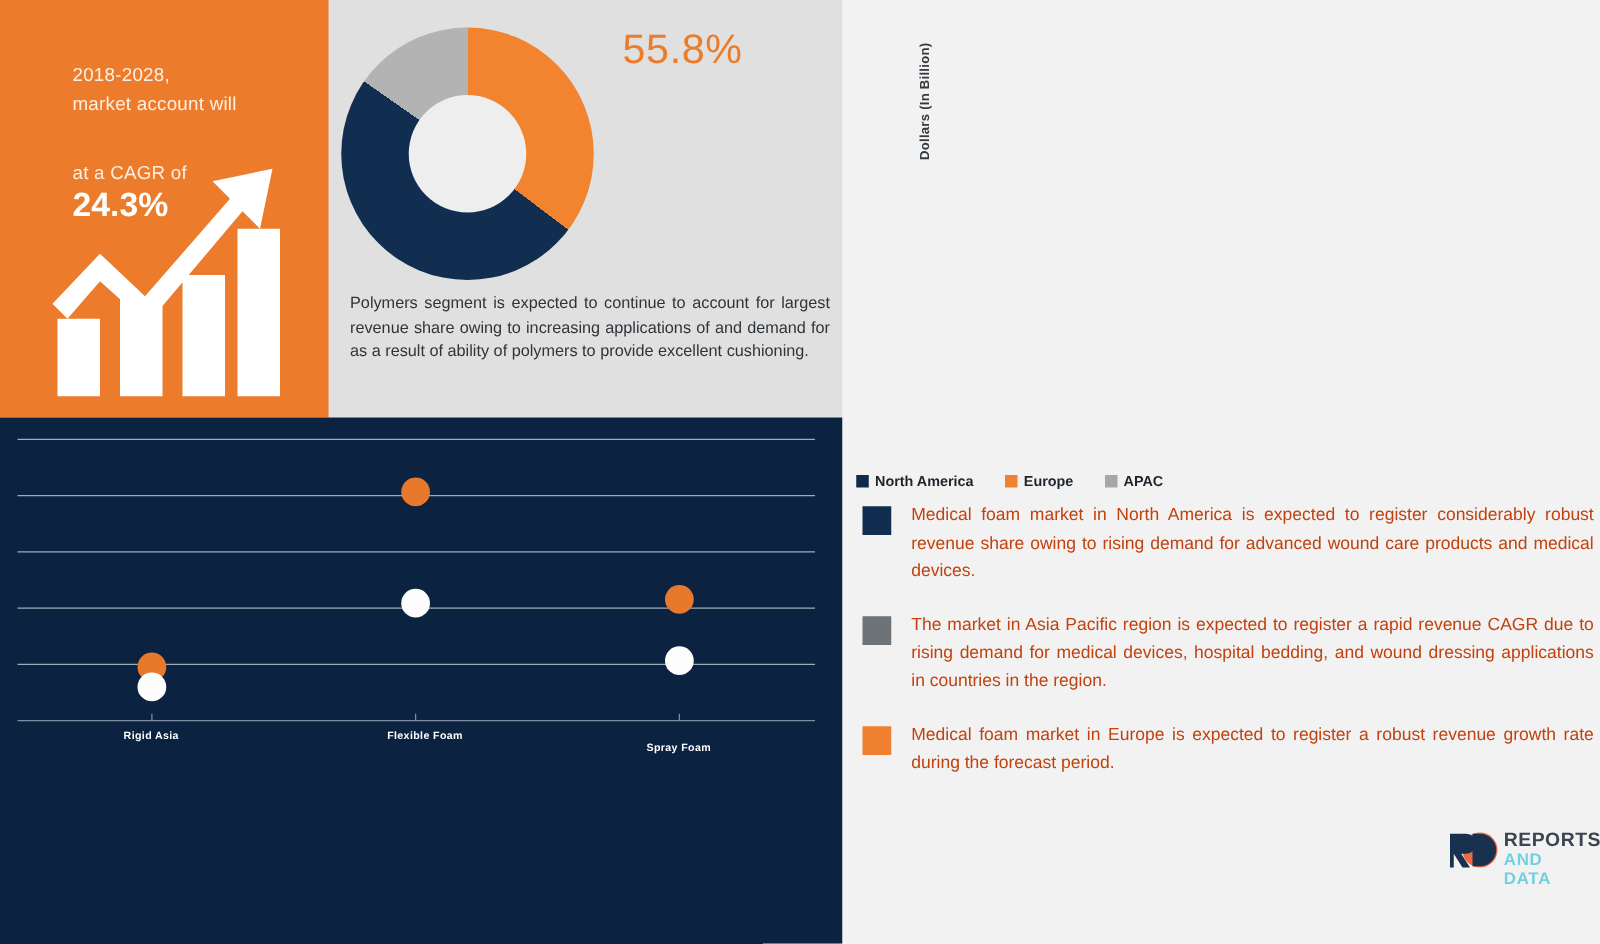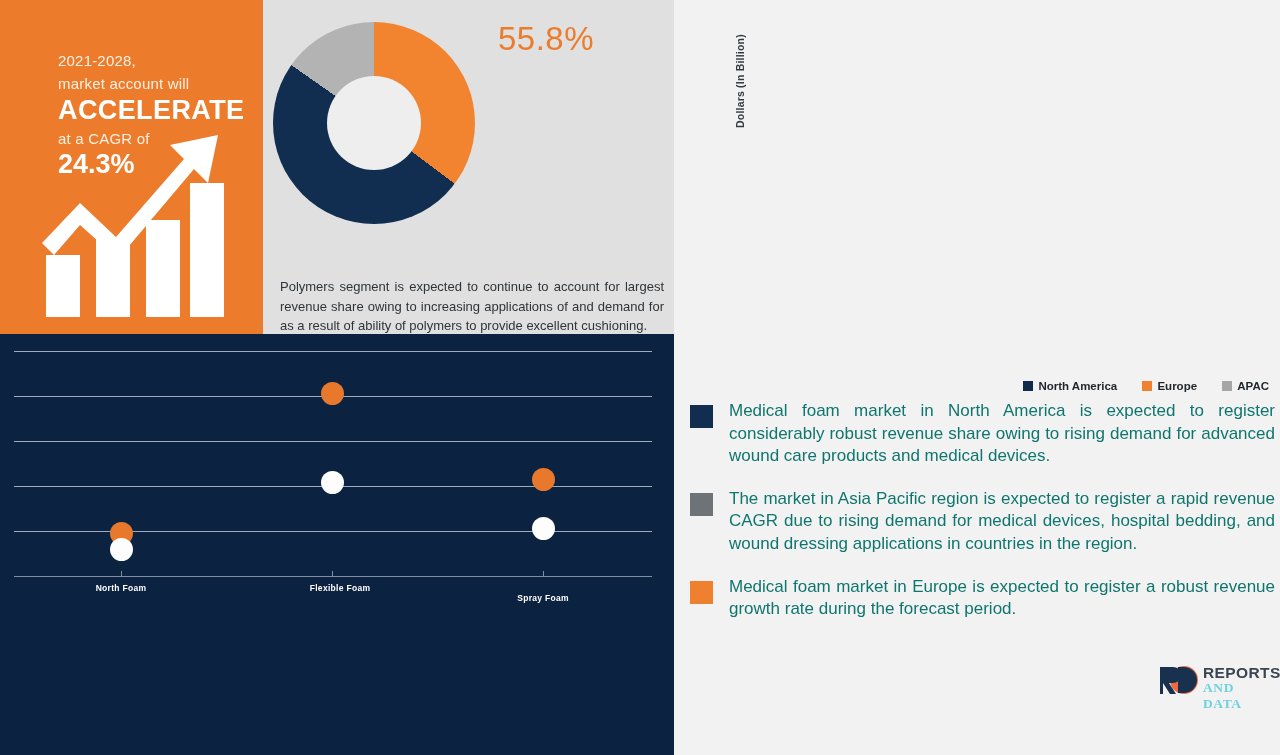--- a/index.html
+++ b/index.html
@@ -37,21 +37,21 @@
        #f2832f 0deg 127deg,
        #112e51 127deg 305deg,
        #b3b3b3 305deg 360deg);
   }
   .donut-hole {
     position: absolute; left: 54px; top: 54px; width: 94px; height: 94px;
     border-radius: 50%; background: #eeeeee;
   }
   .pct-big { position: absolute; left: 235px; top: 20px; font-size: 33px; color: #ec7c2b; font-weight: normal; letter-spacing:.5px;}
   .pct-desc { position: absolute; left: 236px; top: 64px; width: 170px; font-size: 14.5px; line-height: 20.2px; color: #3b4248; }
-  .donut-note { position: absolute; left: 17px; top: 232px; width: 384px; font-size: 13px; line-height: 19.5px; color: #2f3439; text-align: justify; margin-top: 45px; }
+  .donut-note { position: absolute; left: 17px; top: 232px; width: 384px; font-size: 13px; line-height: 19.5px; color: #2f3439; text-align: justify; }
 
   
   .dark-panel {
     position: absolute; left: 0; top: 334px; width: 674px; height: 421px;
     background: #0b2240;
   }
   .dotchart { position: absolute; left: 0; top: 6px; width: 674px; height: 245px; }
   .gridline { position: absolute; left: 14px; width: 638px; height: 1px; background: #b8c4d4; opacity:.85; }
   .axisline { position: absolute; left: 14px; width: 638px; height: 1px; background: #7e8ea3; }
   .tick { position: absolute; width: 1px; height: 5px; background: #7e8ea3; }
@@ -71,48 +71,47 @@
   }
   .plot { position: absolute; left: 88px; top: 6px; width: 470px; height: 300px; }
   .baseline { position: absolute; left: 0; bottom: 0; width: 470px; height: 1.4px; background: #c9c9c9; }
   .bar { position: absolute; bottom: 1px; }
   .bar.na { background: #102a4c; }
   .bar.eu { background: #f08130; }
   .bar.ap { background: #a6a6a6; }
   .grp-tick { position: absolute; bottom: -8px; width: 1px; height: 7px; background: #cfcfcf; }
   .xlabel { position: absolute; bottom: -24px; font-size: 10.5px; font-weight: bold; color: #2e3439; width: 80px; text-align: center; letter-spacing:.3px;}
 
-  .bar-legend { position: absolute; top: 360px; left: 0; width: 606px; text-align: right; font-size: 11.5px; font-weight: bold; color: #1e252b;}
+  .bar-legend { position: absolute; top: 360px; left: 0; width: 606px; text-align: left; font-size: 11.5px; font-weight: bold; color: #1e252b;}
   .bar-legend .item { display:inline-block; margin: 0 11px; }
   .bar-legend .sq { display:inline-block; width:10px; height:10px; margin-right:5px; vertical-align:-1px;}
   .sqna{background:#102a4c;} .squ{background:#f08130;} .sqap{background:#a6a6a6;}
 
   .bullets { position: absolute; left: 16px; top: 400px; width: 585px; }
   .blt { display: flex; gap: 16px; margin-bottom: 20px; }
   .blt .sq { flex: 0 0 auto; width: 23px; height: 23px; margin-top: 5px; }
   .blt .sq.navy { background: #112e51; }
   .blt .sq.orange { background: #ee8030; }
   .blt .sq.gray { background: #6e7377; }
-  .blt .txt { font-size: 17px; line-height: 22.6px; color: #0f766e; text-align: justify; }
+  .blt .txt { font-size: 14px; line-height: 22.6px; color: #c2410c; text-align: justify; }
 
   .logo { position: absolute; left: 1158px; top: 664px; width: 115px; height: 40px; }
   .logo-txt1 { position: absolute; left: 45px; top: 0px; font-size: 15.5px; font-weight: bold; color: #3a4550; letter-spacing: .4px; }
-  .logo-txt2 { position: absolute; left: 45px; top: 16px; font-size: 13.5px; font-weight: bold; color: #6fd0e0; letter-spacing: .6px; font-family: Liberation Serif, serif; }
+  .logo-txt2 { position: absolute; left: 45px; top: 16px; font-size: 13.5px; font-weight: bold; color: #6fd0e0; letter-spacing: .6px; }
 </style>
 </head>
 <body>
 
 <div class="page">
 
   <div class="left-col">
 
     <div class="cagr-panel">
-      <div class="cagr-line1">2021-2028,</div>
+      <div class="cagr-line1">2018-2028,</div>
       <div class="cagr-line2">market account will</div>
-      <div class="cagr-big">ACCELERATE</div>
       <div class="cagr-line3">at a CAGR of</div>
       <div class="cagr-pct">24.3%</div>
       <svg class="cagr-art" viewBox="0 0 196 200">
         <rect x="8" y="130" width="34" height="62" fill="#ffffff"></rect>
         <rect x="58" y="112" width="34" height="80" fill="#ffffff"></rect>
         <rect x="108" y="95" width="34" height="97" fill="#ffffff"></rect>
         <rect x="152" y="58" width="34" height="134" fill="#ffffff"></rect>
         <path d="M4 118 L42 78 L78 112 L146 34 L132 20 L180 10 L170 58 L156 44 L80 134 L42 100 L16 130 Z" fill="#ffffff"></path>
       </svg>
     </div>
@@ -140,21 +139,21 @@
 
         <div class="dot d2028" style="left:110px; top:182px"></div>
         <div class="dot d2018" style="left:110px; top:198px"></div>
 
         <div class="dot d2028" style="left:321px; top:42px"></div>
         <div class="dot d2018" style="left:321px; top:131px"></div>
 
         <div class="dot d2028" style="left:532px; top:128px"></div>
         <div class="dot d2018" style="left:532px; top:177px"></div>
 
-        <div class="cat-label" style="left:61px;  top:243px">North Foam</div>
+        <div class="cat-label" style="left:61px;  top:243px">Rigid Asia</div>
         <div class="cat-label" style="left:280px; top:243px">Flexible Foam</div>
         <div class="cat-label" style="left:483px; top:253px">Spray Foam</div>
       </div>
 
     </div>
   </div>
 
   <div class="right-col">
 
     <div class="barchart">

